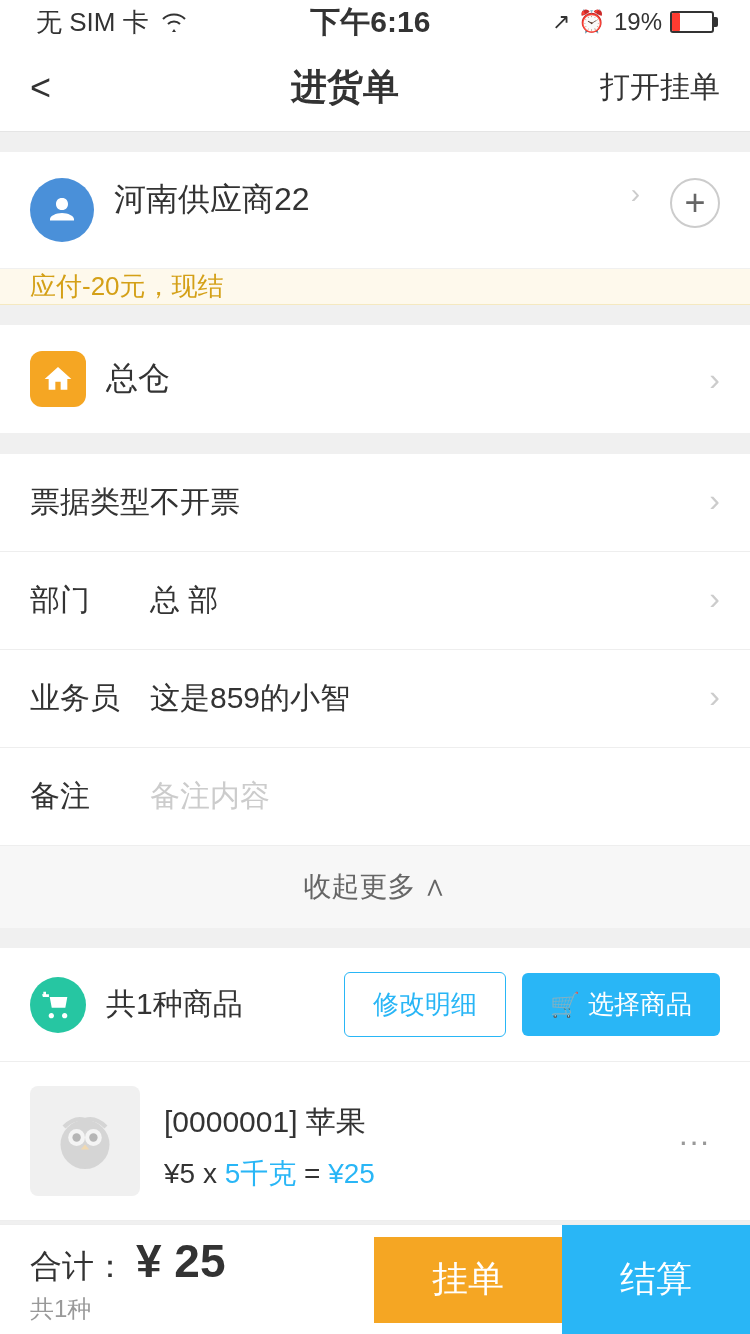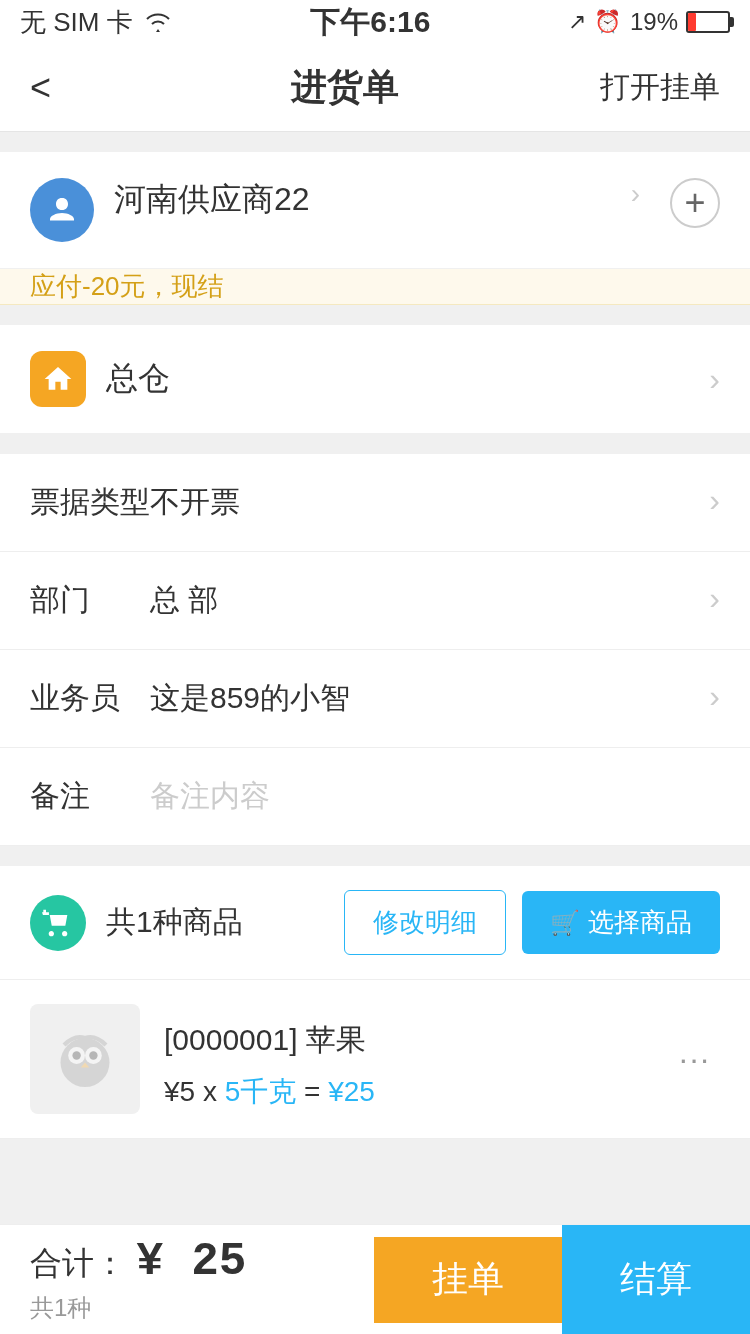--- a/index.html
+++ b/index.html
@@ -13,21 +13,21 @@
       color: #333;
     }
 
     
     .status-bar {
       height: 44px;
       background: #fff;
       display: flex;
       align-items: center;
       justify-content: space-between;
-      padding: 0 20px;
+      padding: 0 36px;
       font-size: 26px;
       font-weight: 500;
     }
     .status-left { display: flex; align-items: center; gap: 10px; }
     .status-center { font-size: 30px; font-weight: 600; }
     .status-right { display: flex; align-items: center; gap: 8px; font-size: 24px; }
     .battery-icon {
       width: 44px; height: 22px; border: 2px solid #333; border-radius: 3px;
       position: relative; display: inline-flex; align-items: center;
     }
@@ -217,21 +217,21 @@
       background: #fff;
       display: flex;
       align-items: center;
       border-top: 1px solid #eee;
     }
     .footer-total {
       flex: 1;
       padding: 0 30px;
     }
     .footer-total-main { font-size: 32px; color: #333; display: flex; align-items: baseline; gap: 10px; }
-    .footer-total-amount { font-size: 46px; font-weight: 600; color: #333; font-family: Liberation Mono, monospace; }
+    .footer-total-amount { font-size: 46px; font-weight: 600; color: #333; }
     .footer-total-sub { font-size: 24px; color: #999; margin-top: 4px; }
     .footer-hang {
       width: 188px;
       height: 86px;
       background: #f5a623;
       display: flex; align-items: center; justify-content: center;
       font-size: 36px; color: #fff; cursor: pointer;
     }
     .footer-checkout {
       width: 188px;
@@ -318,20 +318,21 @@
   </div>
   <div class="form-row">
     <span class="form-label">业务员</span>
     <span class="form-value">这是859的小智</span>
     <span class="row-chevron">›</span>
   </div>
   <div class="form-row">
     <span class="form-label">备注</span>
     <span class="form-value placeholder">备注内容</span>
   </div>
+  <div class="collapse-row">收起更多 ∧</div>
 </div>
 
 <div class="products-header">
   <div class="products-icon">
     <svg viewBox="0 0 24 24">
       <path d="M7 18c-1.1 0-2 .9-2 2s.9 2 2 2 2-.9 2-2-.9-2-2-2zm10 0c-1.1 0-2 .9-2 2s.9 2 2 2 2-.9 2-2-.9-2-2-2zM5.8 6H19l-1.5 8H7.3L5.8 6zM5.2 4H3V2H1v2H0l.7 2h4.5L5.2 4z"></path>
     </svg>
   </div>
   <span class="products-count">共1种商品</span>
   <button class="btn-outline">修改明细</button>

